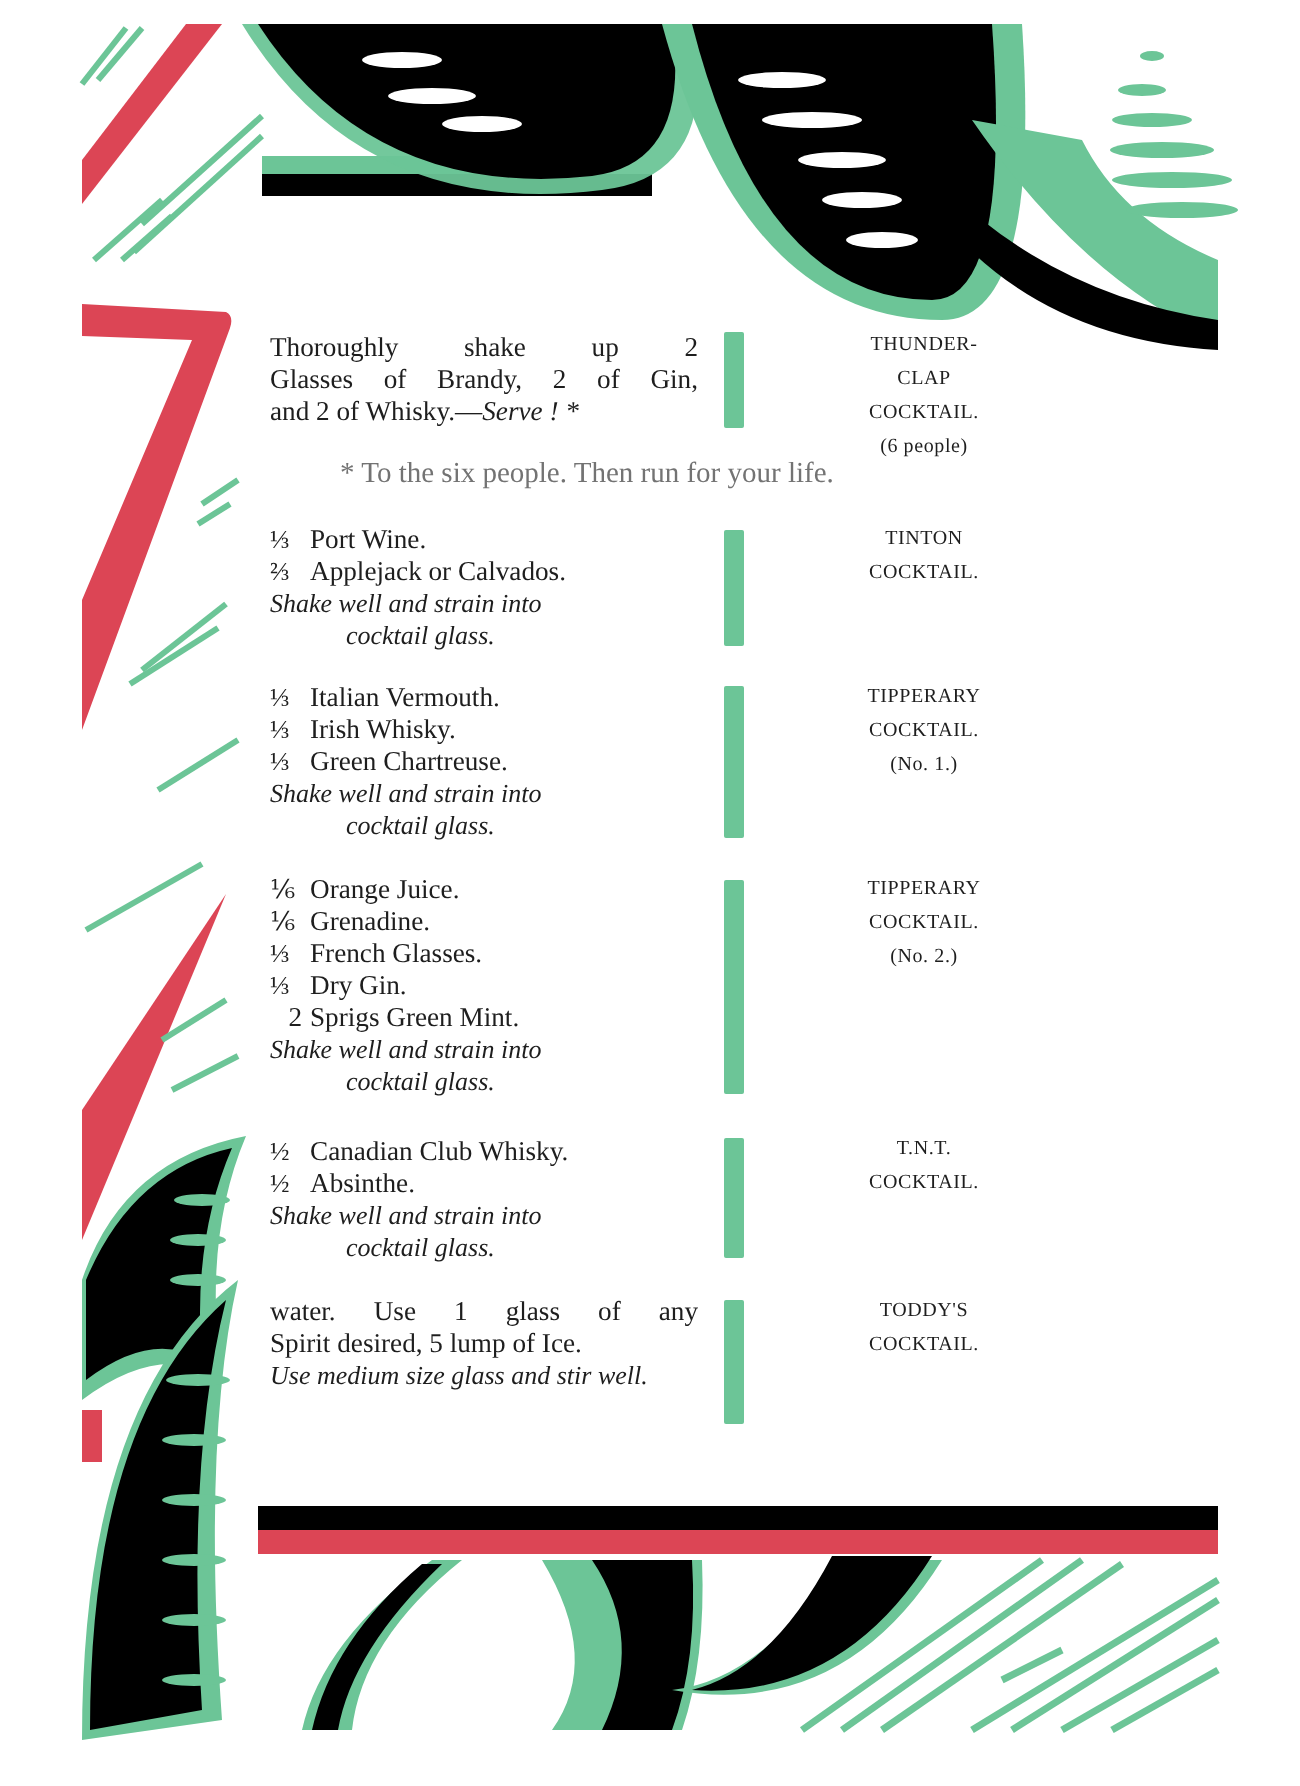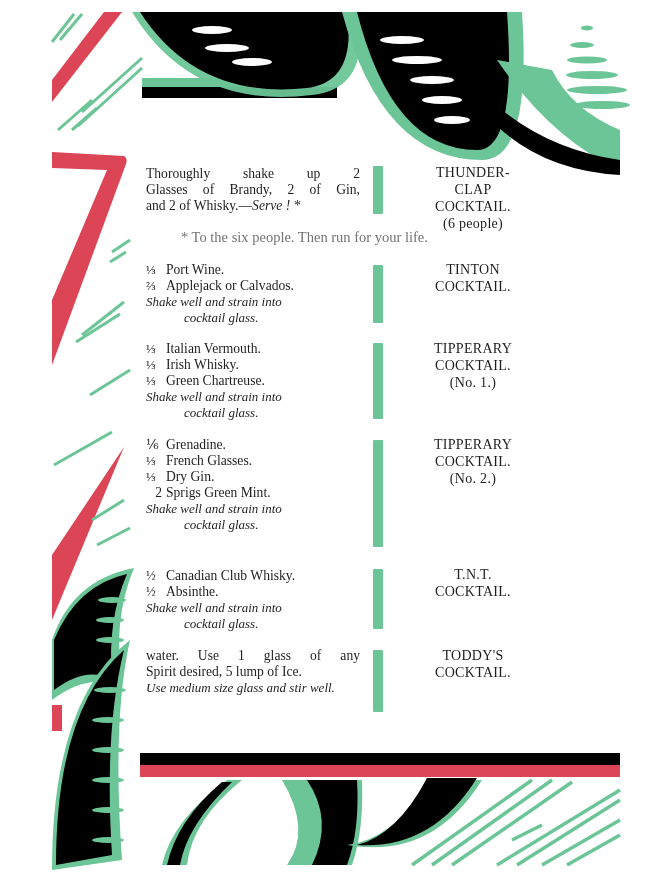--- a/index.html
+++ b/index.html
@@ -1,31 +1,31 @@
 <!DOCTYPE html>
 <html><head>
 <meta charset="utf-8">
 <style>
   html, body { margin: 0; padding: 0; background: #ffffff; }
   body { width: 650px; height: 893px; position: relative; overflow: hidden;
          font-family: "Liberation Serif", "DejaVu Serif", serif; color: #1e1e1e; }
-  .page { position: absolute; left: 12px; top: 0; width: 575px; height: 893px; }
+  .page { position: absolute; left: 1px; top: 0; width: 575px; height: 893px; }
   svg.deco { position: absolute; left: 0; top: 0; width: 650px; height: 893px; }
 
   .entry { position: absolute; left: 134px; width: 480px; }
   .left { position: absolute; left: 0; top: 0; width: 214px; font-size: 13.6px; line-height: 16px; }
   .left .line { display: block; white-space: nowrap; }
   .left .justify { display: block; text-align: justify; text-align-last: justify; white-space: normal; }
   .frac { display: inline-block; width: 20px; font-size: 13px; letter-spacing: -1px; }
   .qty { display: inline-block; width: 20px; text-align: right; padding-right: 4px; box-sizing: border-box; }
   .instr { display: block; font-style: italic; font-size: 13px; line-height: 16px; white-space: nowrap; }
   .instr.indent { padding-left: 38px; }
   .bar { position: absolute; left: 227px; width: 10px; background: #6cc597; border-radius: 1px; }
   .title { position: absolute; left: 262px; width: 130px; text-align: center;
-           font-size: 14px; line-height: 17px; letter-spacing: 0.3px; }
+           font-size: 10px; line-height: 17px; letter-spacing: 0.3px; }
   .title span { display: block; }
   .note { position: absolute; left: 169px; top: 229px; color: #737373; font-size: 14.5px; white-space: nowrap; }
 </style>
 </head>
 <body>
 
 <div class="page">
 
   <svg class="deco" viewBox="0 0 650 893">
 
@@ -170,20 +170,21 @@
     <div class="bar" style="top:2px;height:76px;"></div>
     <div class="title" style="top:-1px;">
       <span>TIPPERARY</span>
       <span>COCKTAIL.</span>
       <span>(No. 1.)</span>
     </div>
   </div>
 
   <div class="entry" style="top:437px;">
     <div class="left">
+      <span class="line"><span class="frac">⅙</span><span>Orange Juice.</span></span>
       <span class="line"><span class="frac">⅙</span><span>Grenadine.</span></span>
       <span class="line"><span class="frac">⅓</span><span>French Glasses.</span></span>
       <span class="line"><span class="frac">⅓</span><span>Dry Gin.</span></span>
       <span class="line"><span class="qty">2</span><span>Sprigs Green Mint.</span></span>
       <span class="instr">Shake well and strain into</span>
       <span class="instr indent">cocktail glass.</span>
     </div>
     <div class="bar" style="top:3px;height:107px;"></div>
     <div class="title" style="top:-1px;">
       <span>TIPPERARY</span>

